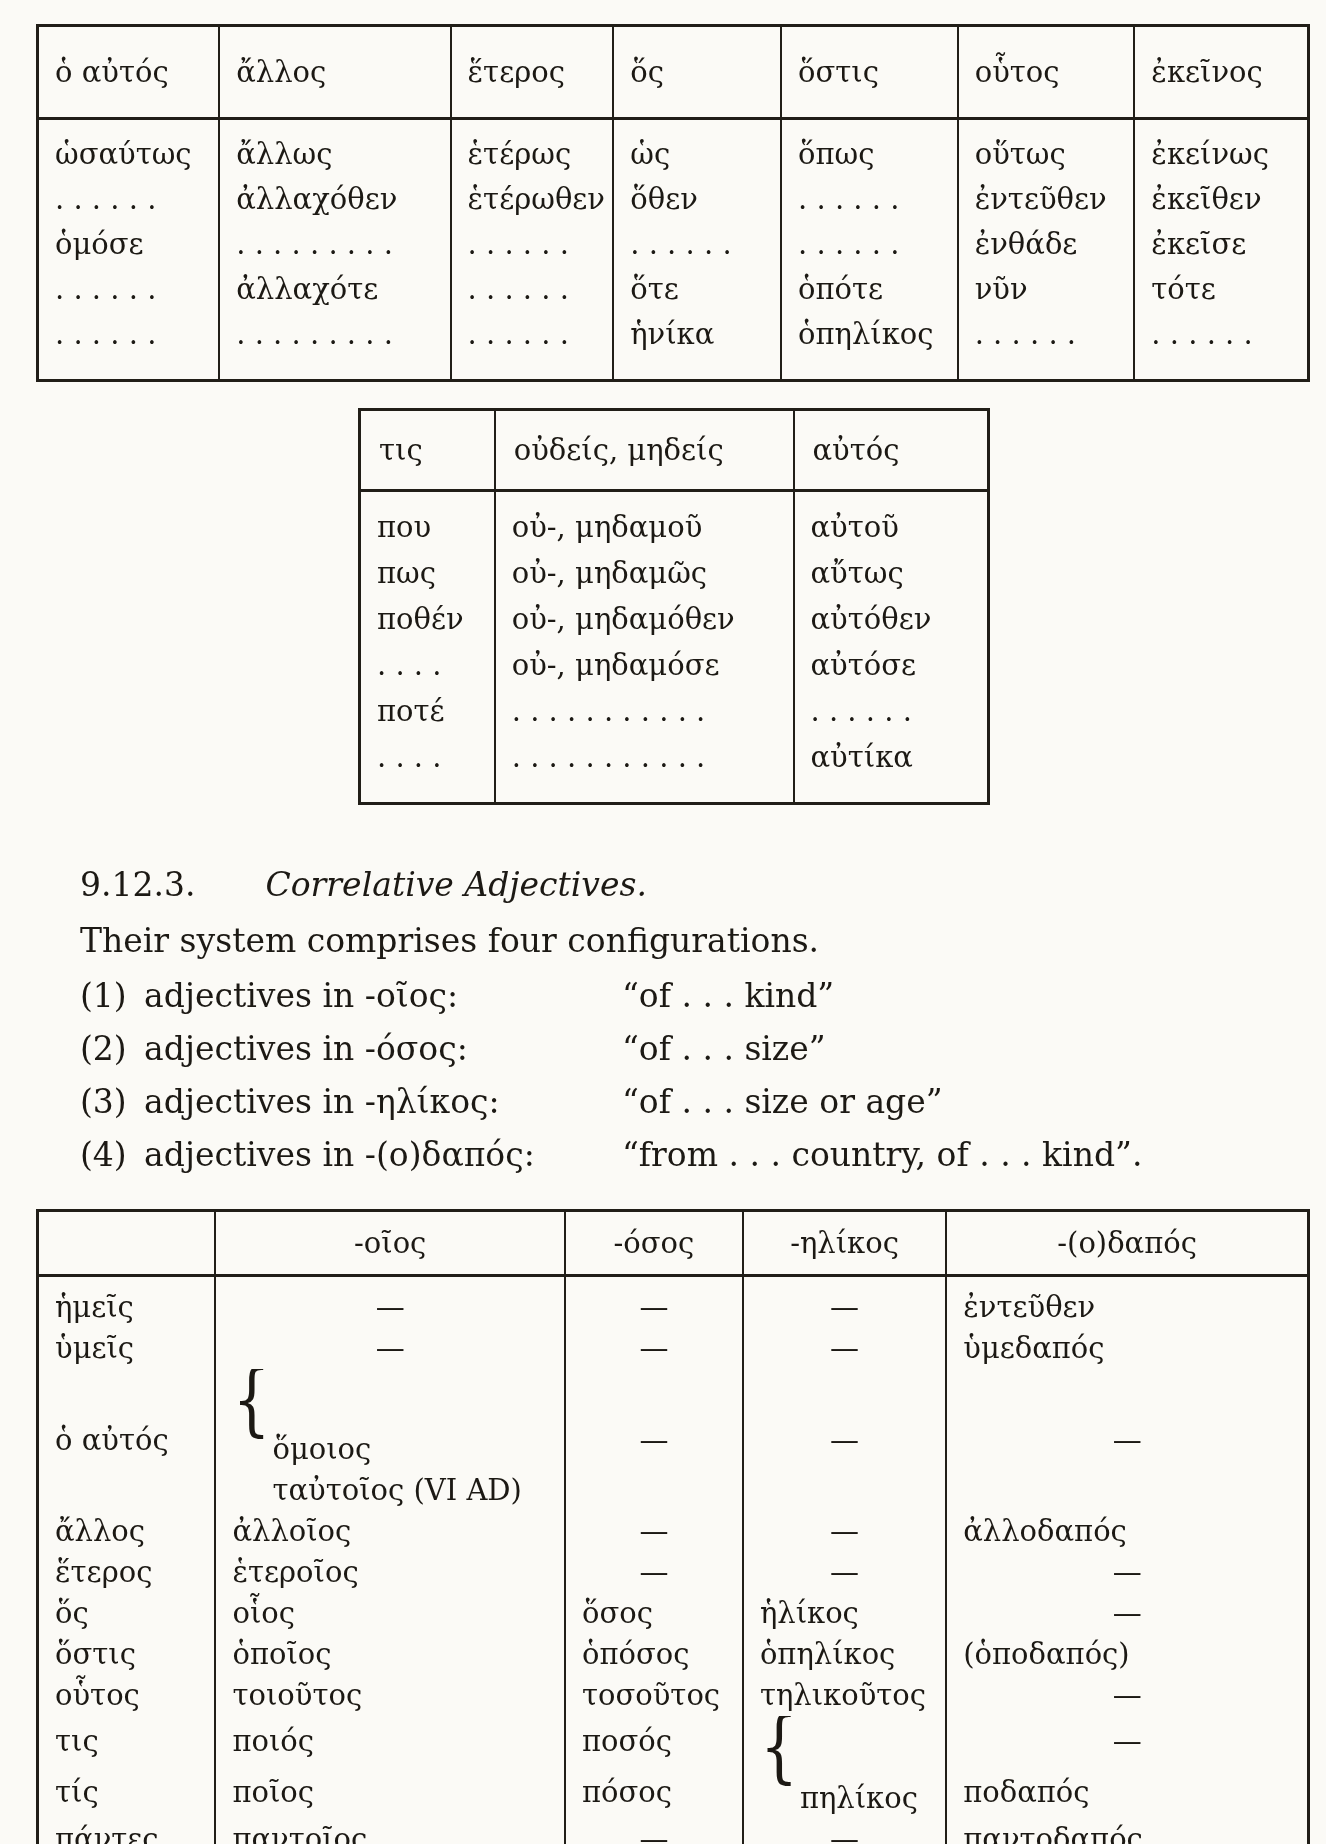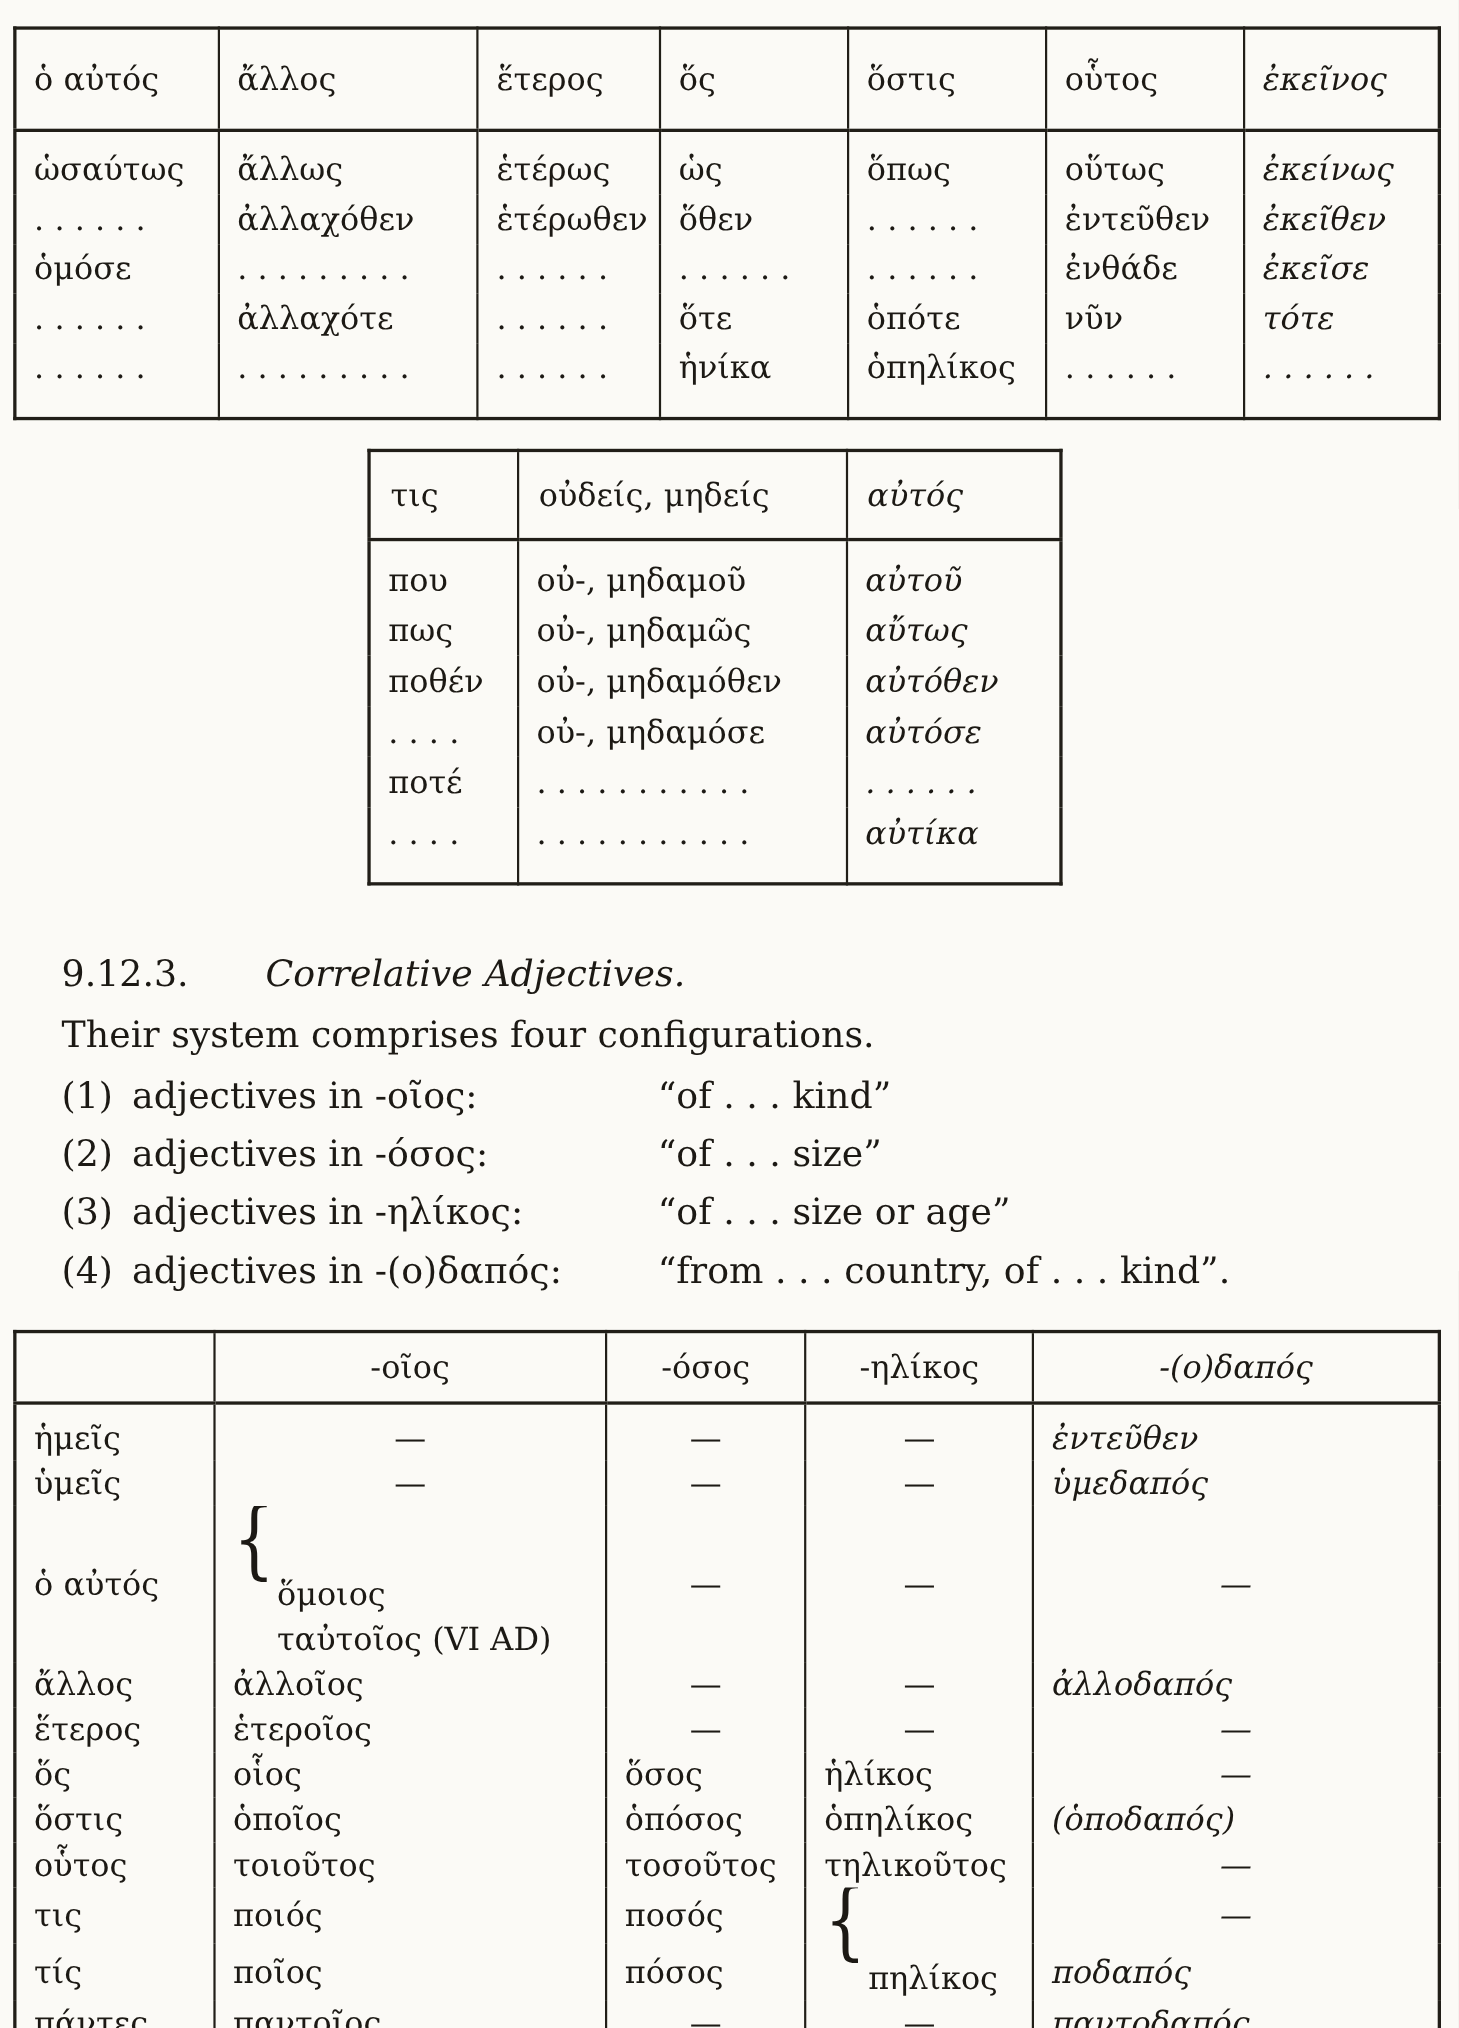--- a/index.html
+++ b/index.html
@@ -6,41 +6,41 @@
   html, body { margin: 0; padding: 0; }
   body { background: #e9e7e1; }
 
   .page {
     width: 1326px;
     height: 1844px;
     margin: 0 auto;
     background: #fbfaf6;
     color: #1c1914;
     font-family: "DejaVu Serif", serif;
-    padding: 24px 16px 10px 12px;
+    padding: 24px 16px 10px 36px;
     overflow: hidden;
   }
 
   
   table.gtable {
     border-collapse: collapse;
     table-layout: fixed;
     width: 100%;
     border: 3px solid #211e18;
     font-size: 29px;
   }
   .gtable th, .gtable td {
     font-weight: 400;
     text-align: left;
     border-right: 2px solid #211e18;
     padding: 0 16px;
     vertical-align: top;
     overflow: hidden;
   }
-  .gtable th:last-child, .gtable td:last-child { border-right: none; font-style: italic; }
+  .gtable th:last-child, .gtable td:last-child { border-right: none; }
   .gtable thead th { border-bottom: 3px solid #211e18; }
 
   
   .t1 thead th { padding: 28px 16px; }
   .t1 tbody td { line-height: 45px; }
   .t1 tbody tr:first-child td { padding-top: 12px; }
   .t1 tbody tr:last-child td { padding-bottom: 22px; }
 
   
   .t2wrap { margin: 26px 0 0 322px; width: 632px; }

